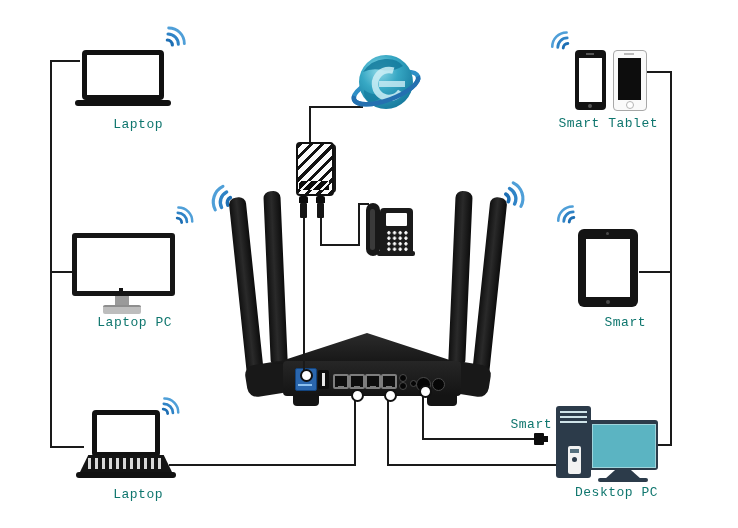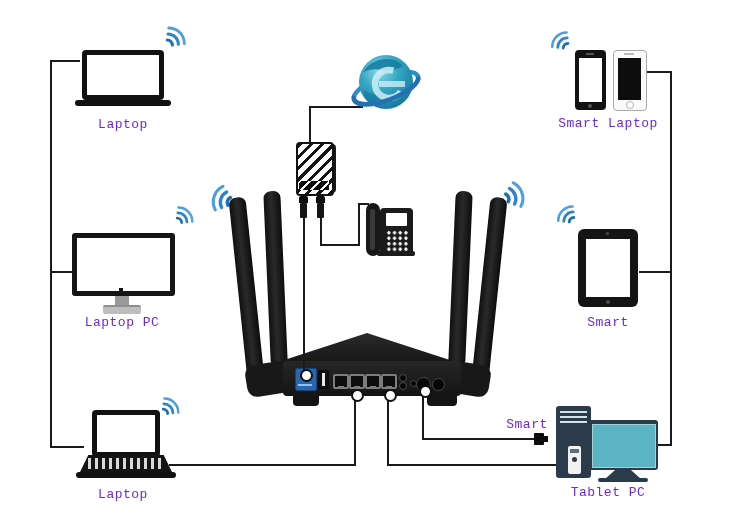--- a/index.html
+++ b/index.html
@@ -1,19 +1,19 @@
 <!DOCTYPE html>
 <html><head>
 <meta charset="utf-8">
 <style>
   html,body{margin:0;padding:0;background:#fff;}
   #canvas{position:relative;width:738px;height:528px;background:#fff;overflow:hidden;
           font-family:"Liberation Mono","DejaVu Sans Mono",monospace;}
   .wire{position:absolute;background:#1a1a1a;}
-  .lbl{position:absolute;font-size:13px;color:#6d28d9;text-align:center;letter-spacing:.5px;white-space:nowrap;}
+  .lbl{position:absolute;font-size:13px;color:#0f766e;text-align:right;letter-spacing:.5px;white-space:nowrap;}
   .wifi{position:absolute;}
   .marker{position:absolute;width:9px;height:9px;border:2px solid #111;border-radius:50%;background:#fff;z-index:8;}
   
   .lt-screen{position:absolute;border:5px solid #111;border-radius:4px;background:#fff;}
   .lt-base{position:absolute;background:#111;border-radius:3px;}
   
   .mon-frame{position:absolute;border:5px solid #151515;border-radius:3px;background:#fff;}
   
   .antenna{position:absolute;background:linear-gradient(90deg,#101010,#2a2a2a 45%,#0c0c0c);border-radius:7px 7px 3px 3px;z-index:2;}
   .rj45{position:absolute;width:12px;height:11px;border:2px solid #7d7d7d;border-radius:2px;background:#0e0e0e;z-index:6;}
@@ -164,35 +164,35 @@
   <div style="position:absolute;left:579px;top:58px;width:23px;height:44px;background:#fff"></div>
   <div style="position:absolute;left:586px;top:53px;width:8px;height:2px;background:#555"></div>
   <div style="position:absolute;left:588px;top:104px;width:4px;height:4px;border-radius:50%;background:#555"></div>
   <div style="position:absolute;left:613px;top:50px;width:32px;height:59px;background:#fafafa;border:1px solid #a8a8a8;border-radius:4px"></div>
   <div style="position:absolute;left:618px;top:58px;width:23px;height:42px;background:#0d0d0d"></div>
   <div style="position:absolute;left:624px;top:53px;width:10px;height:2px;background:#bbb"></div>
   <div style="position:absolute;left:626px;top:101px;width:6px;height:6px;border-radius:50%;border:1px solid #b5b5b5;background:#fff"></div>
   <svg class="wifi" style="left:545px;top:27px;transform:rotate(-45deg)" width="31" height="28" viewBox="0 0 36 28">
       <use href="#wifi-g"></use>
     </svg>
-  <div class="lbl" style="left:558px;top:116px;width:100px">Smart Laptop</div>
+  <div class="lbl" style="left:558px;top:116px;width:100px">Smart Tablet</div>
 
   <div style="position:absolute;left:578px;top:229px;width:60px;height:78px;background:#141414;border-radius:6px"></div>
   <div style="position:absolute;left:586px;top:239px;width:44px;height:58px;background:#fff"></div>
   <div style="position:absolute;left:606px;top:232px;width:3px;height:3px;border-radius:50%;background:#4a4a4a"></div>
   <div style="position:absolute;left:606px;top:300px;width:4px;height:4px;border-radius:50%;background:#4a4a4a"></div>
   <svg class="wifi" style="left:551px;top:201px;transform:rotate(-45deg)" width="31" height="28" viewBox="0 0 36 28">
       <use href="#wifi-g"></use>
     </svg>
   <div class="lbl" style="left:570px;top:315px;width:76px">Smart</div>
 
   <div style="position:absolute;left:556px;top:406px;width:35px;height:72px;background:#2c3b4a;border-radius:3px;z-index:3"></div>
   <div style="position:absolute;left:560px;top:411px;width:27px;height:12px;z-index:4;background:repeating-linear-gradient(0deg,#cfe3e8 0 2px,transparent 2px 5px)"></div>
   <div style="position:absolute;left:568px;top:446px;width:13px;height:28px;background:#f2f2f2;border-radius:2px;z-index:4"></div>
   <div style="position:absolute;left:570px;top:449px;width:9px;height:4px;background:#56707e;z-index:5"></div>
   <div style="position:absolute;left:572px;top:457px;width:5px;height:5px;border-radius:50%;background:#2c3b4a;z-index:5"></div>
   <div style="position:absolute;left:588px;top:420px;width:70px;height:50px;background:#2c3b4a;border-radius:3px;z-index:5"></div>
   <div class="teal" style="position:absolute;left:592px;top:424px;width:62px;height:42px;border:1px solid #9fd4db;z-index:6"></div>
   <div style="position:absolute;left:605px;top:470px;width:36px;height:9px;background:#2c3b4a;clip-path:polygon(28% 0,72% 0,100% 100%,0 100%);z-index:5"></div>
   <div style="position:absolute;left:598px;top:478px;width:50px;height:4px;background:#2c3b4a;border-radius:2px;z-index:5"></div>
-  <div class="lbl" style="left:558px;top:485px;width:100px">Tablet PC</div>
+  <div class="lbl" style="left:558px;top:485px;width:100px">Desktop PC</div>
 
 </div>
 
 </body></html>

